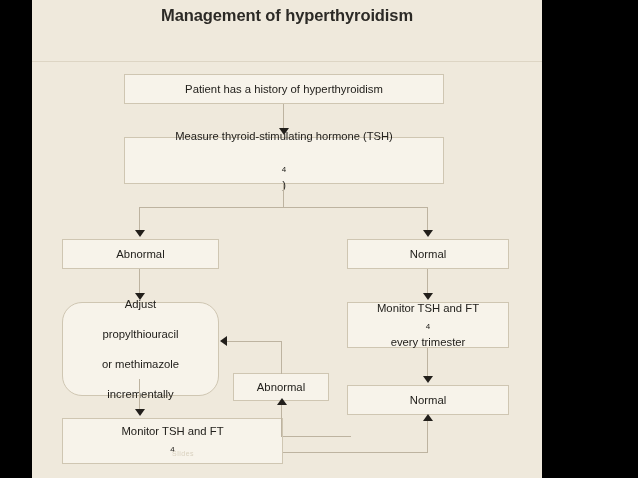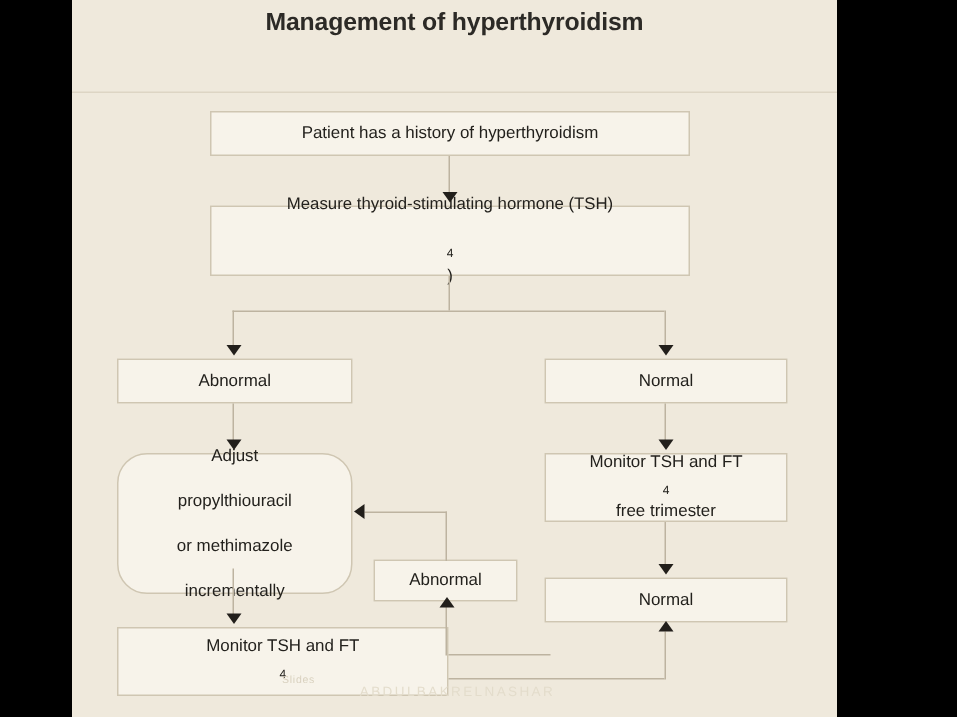--- a/index.html
+++ b/index.html
@@ -12,21 +12,21 @@
   }
 
   body {
     font-family: "Liberation Sans", sans-serif;
     position: relative;
   }
 
   
   #slide {
     position: absolute;
-    left: 48px;
+    left: 32px;
     top: 0;
     width: 510px;
     height: 478px;
     background: #efe9dc;
     overflow: hidden;
   }
 
   #title-block {
     position: absolute;
     left: 0;
@@ -155,21 +155,21 @@
       <span>Adjust</span><br>
       <span>propylthiouracil</span><br>
       <span>or methimazole</span><br>
       <span>incrementally</span>
     </span>
   </div>
 
   <div class="node" id="n-monitor-t">
     <span>
       <span>Monitor TSH and FT</span><sub style="font-size:8px">4</sub><br>
-      <span>free trimester</span>
+      <span>every trimester</span>
     </span>
   </div>
 
   <div class="node" id="n-abnormal2">
     <span>Abnormal</span>
   </div>
 
   <div class="node" id="n-normal2">
     <span>Normal</span>
   </div>
@@ -208,15 +208,14 @@
 
   <div class="ln h" style="left:251px; top:452px; width:144px;"></div>
   <div class="ln v" style="left:395px; top:421px; height:32px;"></div>
   <div class="arw up" style="left:391px; top:414px;"></div>
 
   <div class="ln v" style="left:249px; top:341px; height:33px;"></div>
   <div class="ln h" style="left:195px; top:341px; width:55px;"></div>
   <div class="arw left" style="left:188px; top:336px;"></div>
 
   <div id="watermark-top">Slides</div>
-  <div id="watermark">ABDULBAKRELNASHAR</div>
 
 </div>
 
 </body></html>

